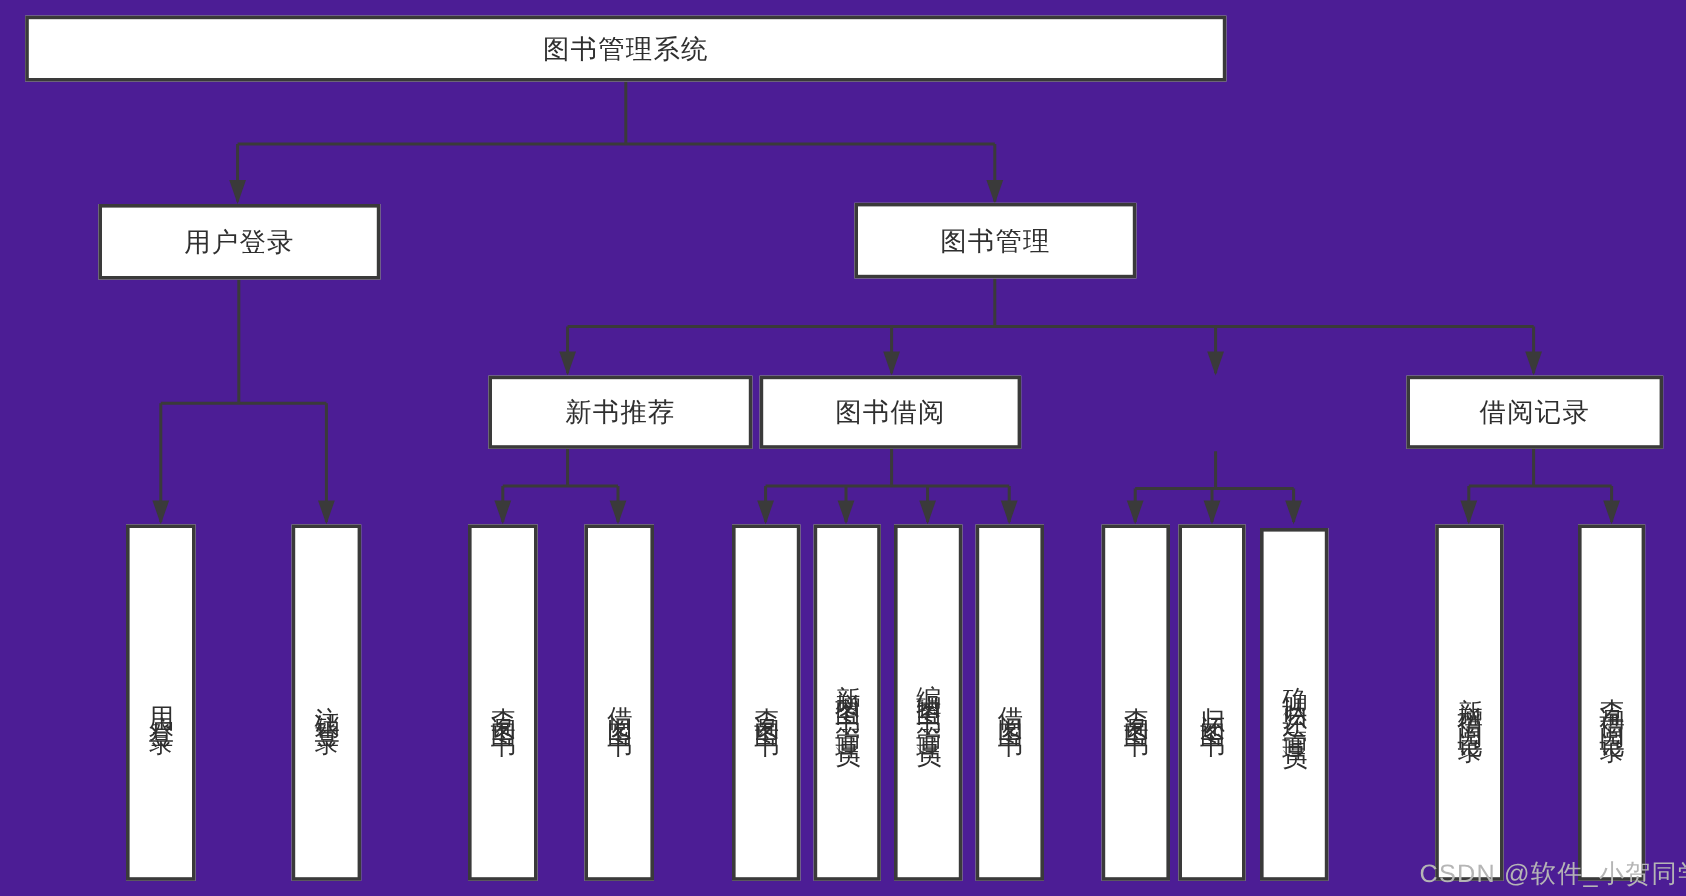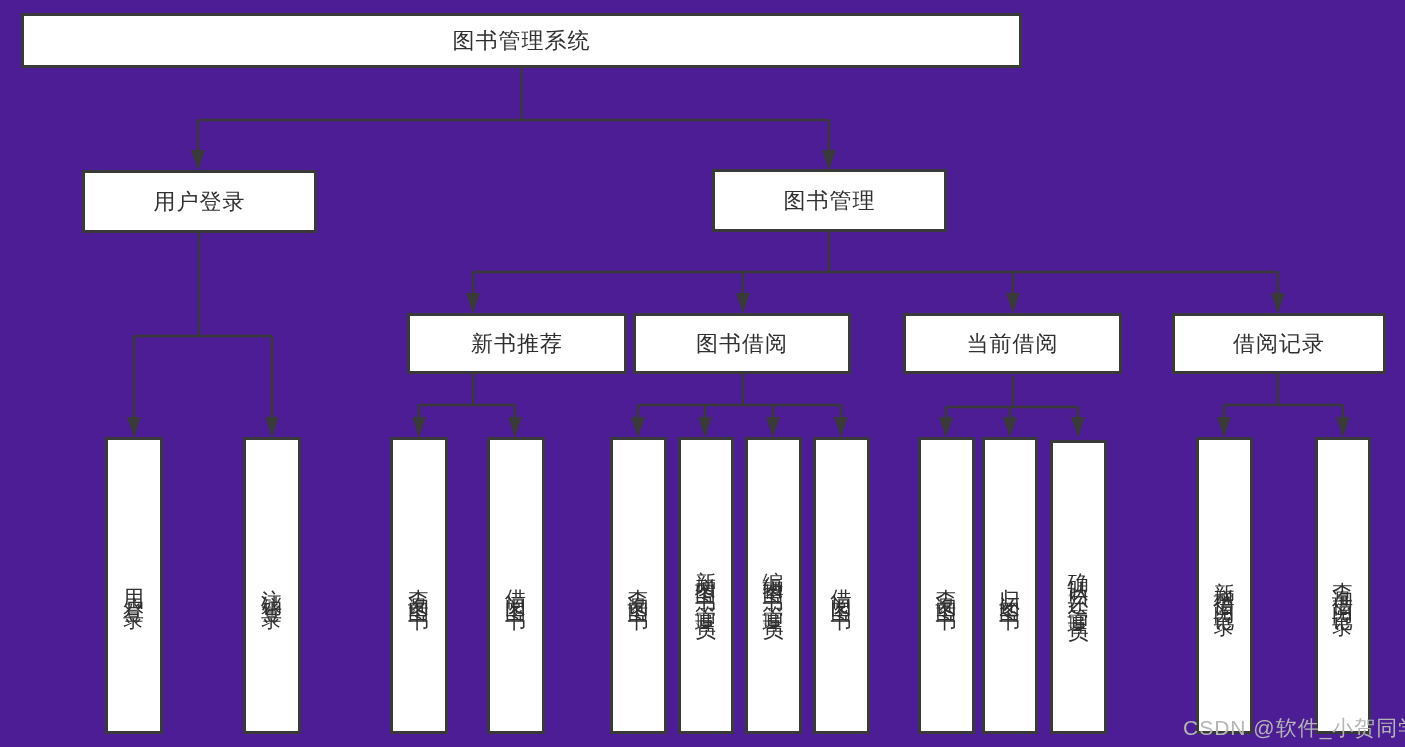--- a/index.html
+++ b/index.html
@@ -98,21 +98,20 @@
     </g>
   </svg>
 
   <div class="node" style="left:21px; top:13px; width:1001px; height:55px;">图书管理系统</div>
 
   <div class="node" style="left:82px; top:170px; width:235px; height:63px;">用户登录</div>
   <div class="node" style="left:712px; top:169px; width:235px; height:63px;">图书管理</div>
 
   <div class="node" style="left:363px; top:313px; width:220px; height:61px;margin-left:44px;">新书推荐</div>
   <div class="node" style="left:633px; top:313px; width:218px; height:61px;">图书借阅</div>
-  <div class="node" style="left:903px; top:313px; width:219px; height:61px;">当前借阅</div>
   <div class="node" style="left:1172px; top:313px; width:214px; height:61px;text-align:center;">借阅记录</div>
 
   <div class="leaf" style="left:105px; top:437px; width:58px; height:297px;">
     <span>用户登录</span>
   </div>
   <div class="leaf" style="left:243px; top:437px; width:58px; height:297px;">
     <span>注销登录</span>
   </div>
 
   <div class="leaf" style="left:390px; top:437px; width:58px; height:297px;">

